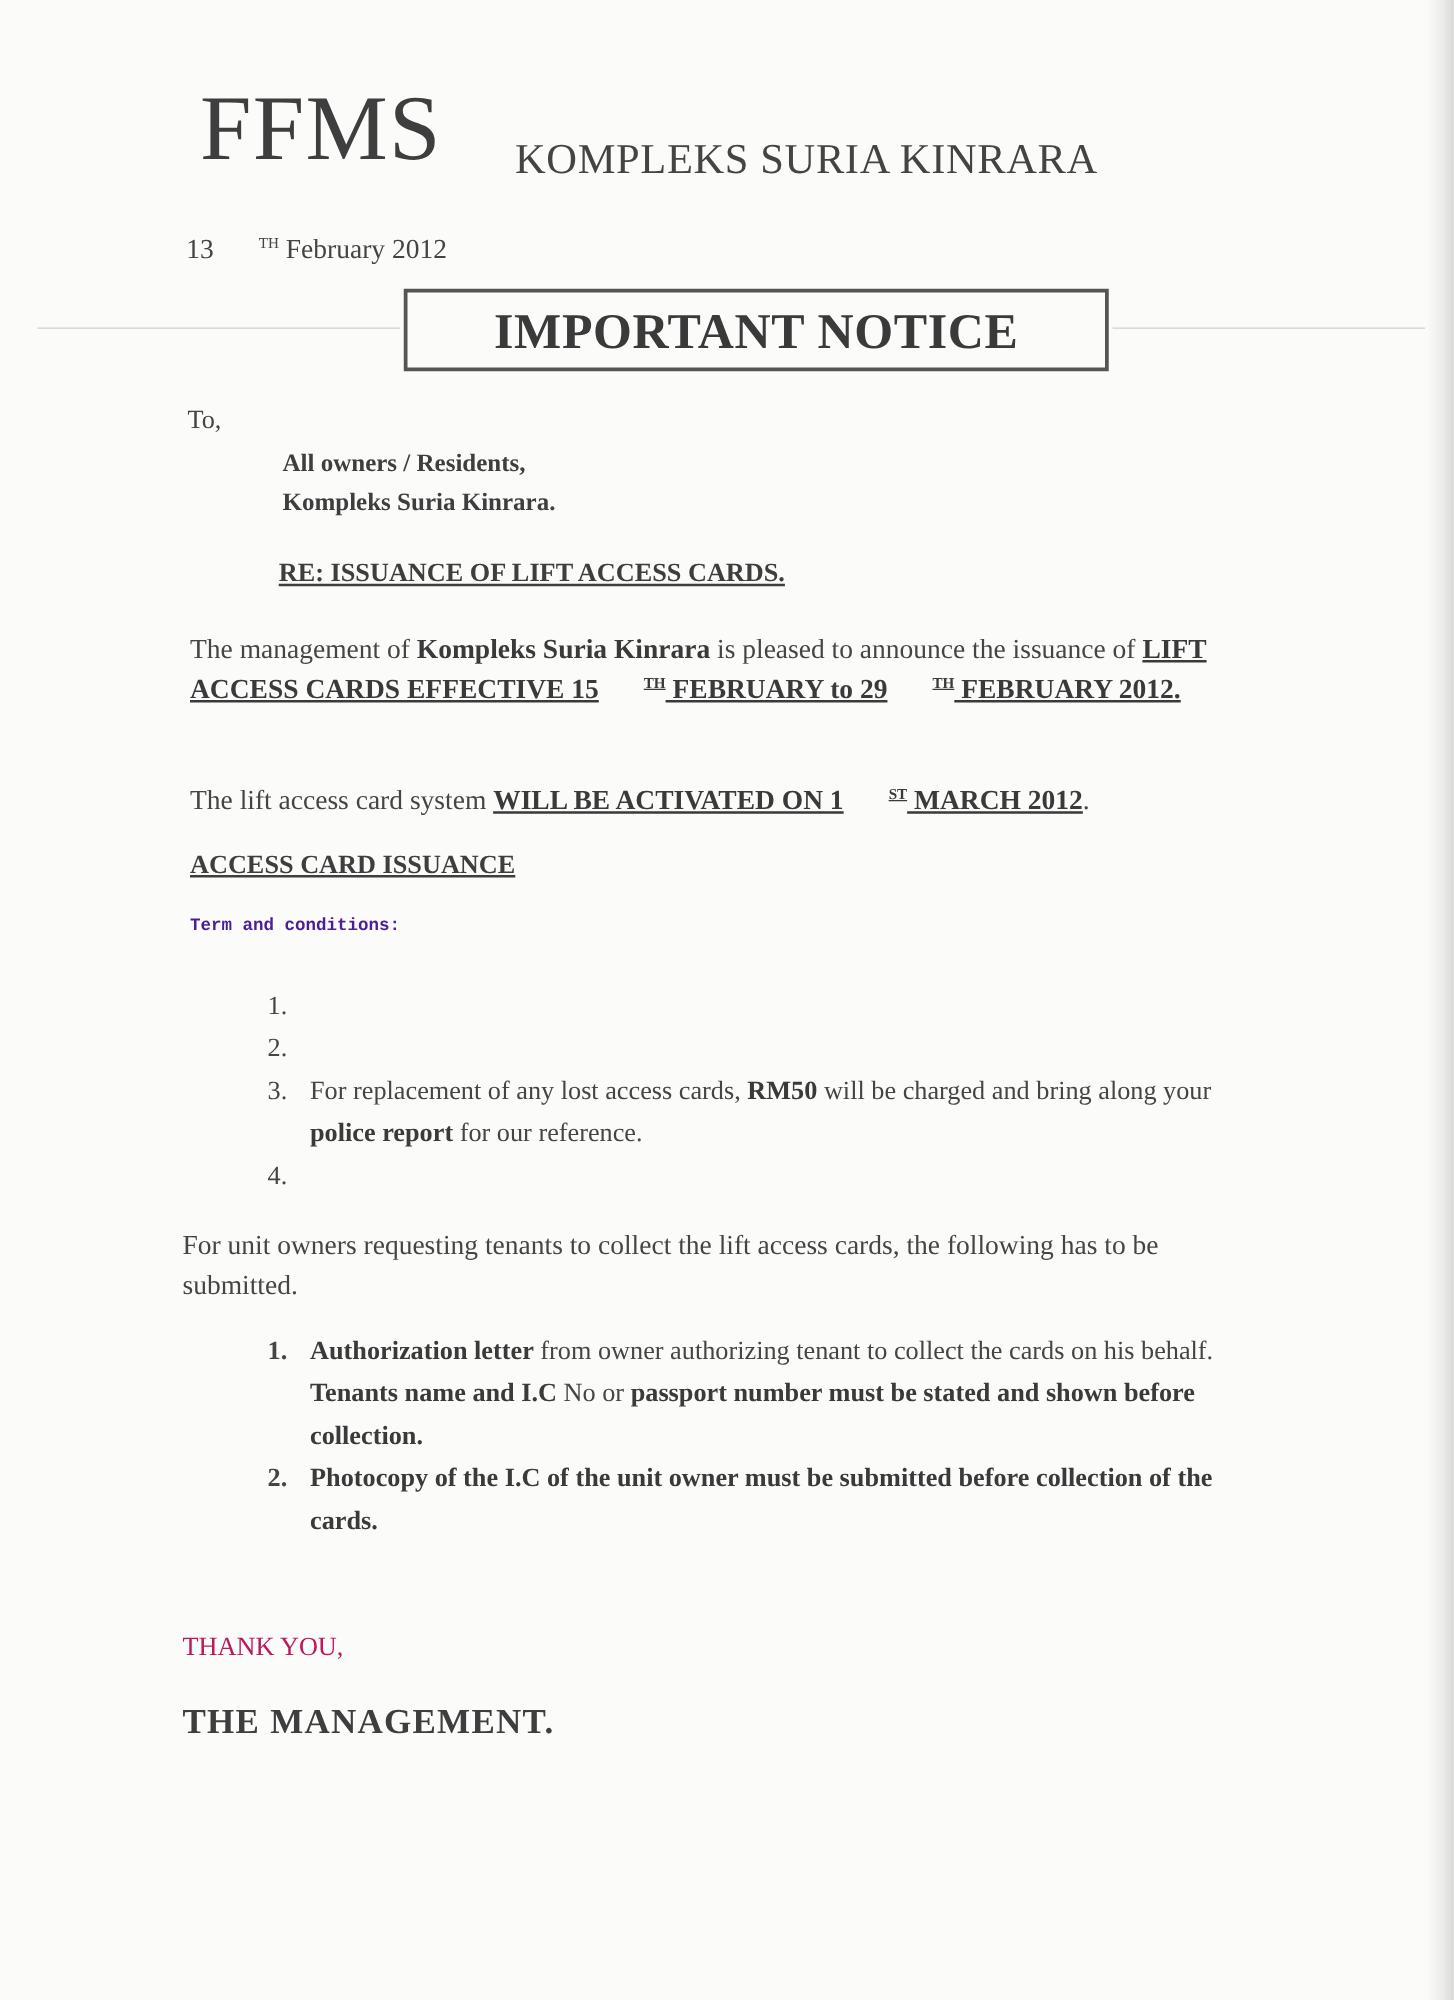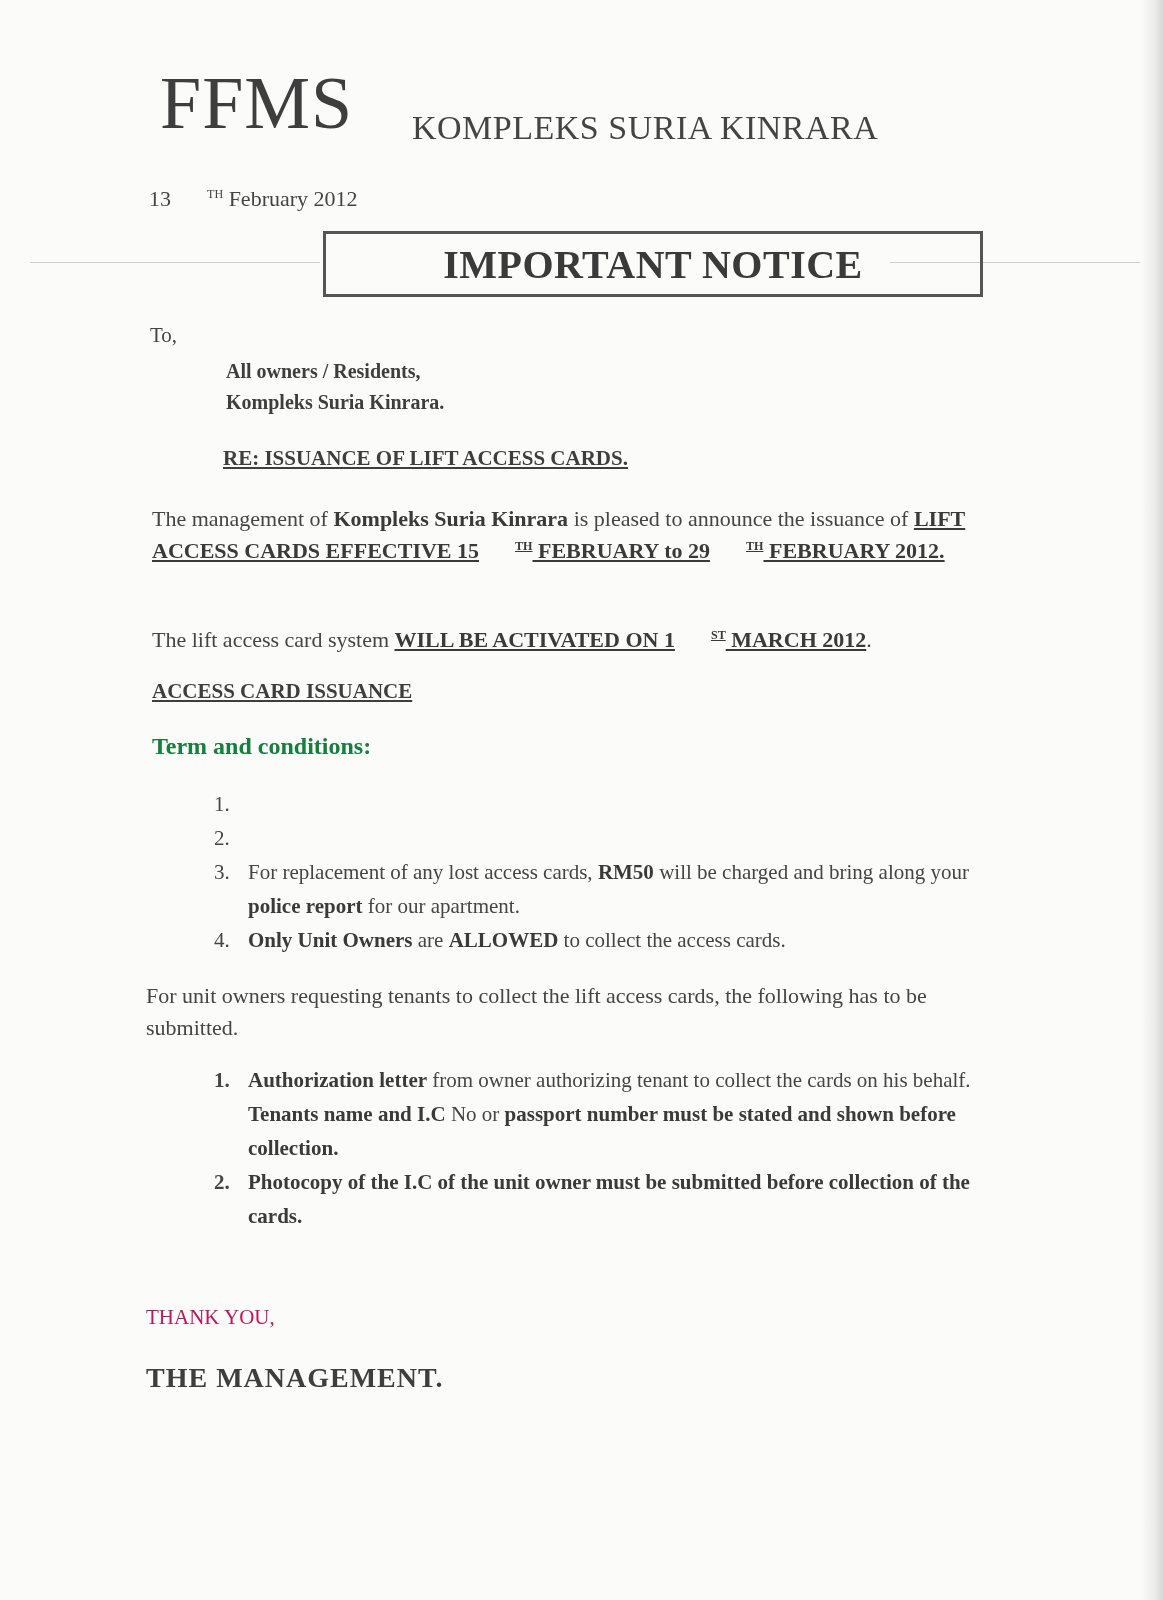--- a/index.html
+++ b/index.html
@@ -7,32 +7,32 @@
     width:1163px; height:1600px; background:#fbfbfa; position:relative; overflow:hidden;
     font-family:"Liberation Serif", "DejaVu Serif", serif; color:#3a3a3a;
   }
   .edge-right { position:absolute; right:0; top:0; width:22px; height:1600px;
     background:linear-gradient(to right, #fbfbfa, #ececea 60%, #d8d8d6); }
   .abs { position:absolute; }
   .brand { left:160px; top:66px; font-size:74px; letter-spacing:1px; color:#3e3e3e; line-height:1; }
   .brand-sub { left:412px; top:111px; font-size:34px; letter-spacing:0.5px; color:#444; line-height:1; }
   .date { left:149px; top:186px; font-size:22px; color:#444; }
   sup { font-size:0.55em; vertical-align:super; line-height:0;margin-left:36px; }
-  .notice-box { left:323px; top:231px; width:660px; height:66px; border:3px solid #555; box-sizing:border-box;
+  .notice-box { left:323px; top:231px; width:564px; height:66px; border:3px solid #555; box-sizing:border-box;
     display:flex; align-items:center; justify-content:center; }
   .notice-title { font-size:40px; font-weight:bold; color:#3a3a3a; letter-spacing:0.5px; }
   .hline { top:262px; height:1px; background:#cfcfcf; }
   .to { left:150px; top:323px; font-size:21px; color:#444; }
   .addr { left:226px; top:356px; font-size:20px; font-weight:bold; line-height:31px; color:#3e3e3e; }
   .re { left:223px; top:446px; font-size:21px; font-weight:bold; text-decoration:underline; color:#3e3e3e; }
   .para { left:152px; width:850px; font-size:22px; line-height:32px; color:#454545; }
   .b { font-weight:bold; color:#3a3a3a; }
   .u { text-decoration:underline; font-weight:bold; color:#3a3a3a; }
   .sec { left:152px; top:679px; font-size:21px; font-weight:bold; text-decoration:underline; color:#3e3e3e; }
-  .terms { left:152px; top:733px; font-size:24px; font-weight:bold; color:#15803d; }
+  .terms { left:152px; top:733px; font-size:14px; font-weight:bold; color:#4c1d95;font-family:Liberation Mono, monospace; }
   ol { margin:0; padding:0; list-style:none; }
   .list1 { left:214px; top:787px; width:780px; font-size:21px; line-height:34px; color:#454545; }
   .list1 li, .list2 li { display:flex; }
   .num { width:34px; flex:0 0 34px; }
   .list2 { left:214px; top:1063px; width:780px; font-size:21px; line-height:34px; color:#454545; }
   .list2 .num { font-weight:bold; }
   .thanks { left:146px; top:1305px; font-size:21px; color:#be185d; }
   .mgmt { left:146px; top:1362px; font-size:28px; font-weight:bold; letter-spacing:1px; color:#3e3e3e; }
 </style>
 </head>
@@ -72,25 +72,24 @@
 
 <ol class="abs list1">
   <li>
       <span class="num">1.</span>
     </li>
   <li>
       <span class="num">2.</span>
     </li>
   <li>
       <span class="num">3.</span>
-      <span><span>For replacement of any lost access cards, </span><span class="b">RM50</span><span> will be charged and bring along your </span><span class="b">police report</span><span> for our apartment.</span></span>
+      <span><span>For replacement of any lost access cards, </span><span class="b">RM50</span><span> will be charged and bring along your </span><span class="b">police report</span><span> for our reference.</span></span>
     </li>
   <li>
       <span class="num">4.</span>
-      <span><span class="b">Only Unit Owners</span><span> are </span><span class="b">ALLOWED</span><span> to collect the access cards.</span></span>
     </li>
 </ol>
 
 <div class="abs para" style="left:146px;top:980px;width:830px;">For unit owners requesting tenants to collect the lift access cards, the following has to be submitted.</div>
 
 <ol class="abs list2">
   <li>
       <span class="num">1.</span>
       <span><span class="b">Authorization letter</span><span> from owner authorizing tenant to collect the cards on his behalf. </span><span class="b">Tenants name and I.C </span><span>No</span><span> or </span><span class="b">passport number must be stated and shown before collection.</span></span>
     </li>

